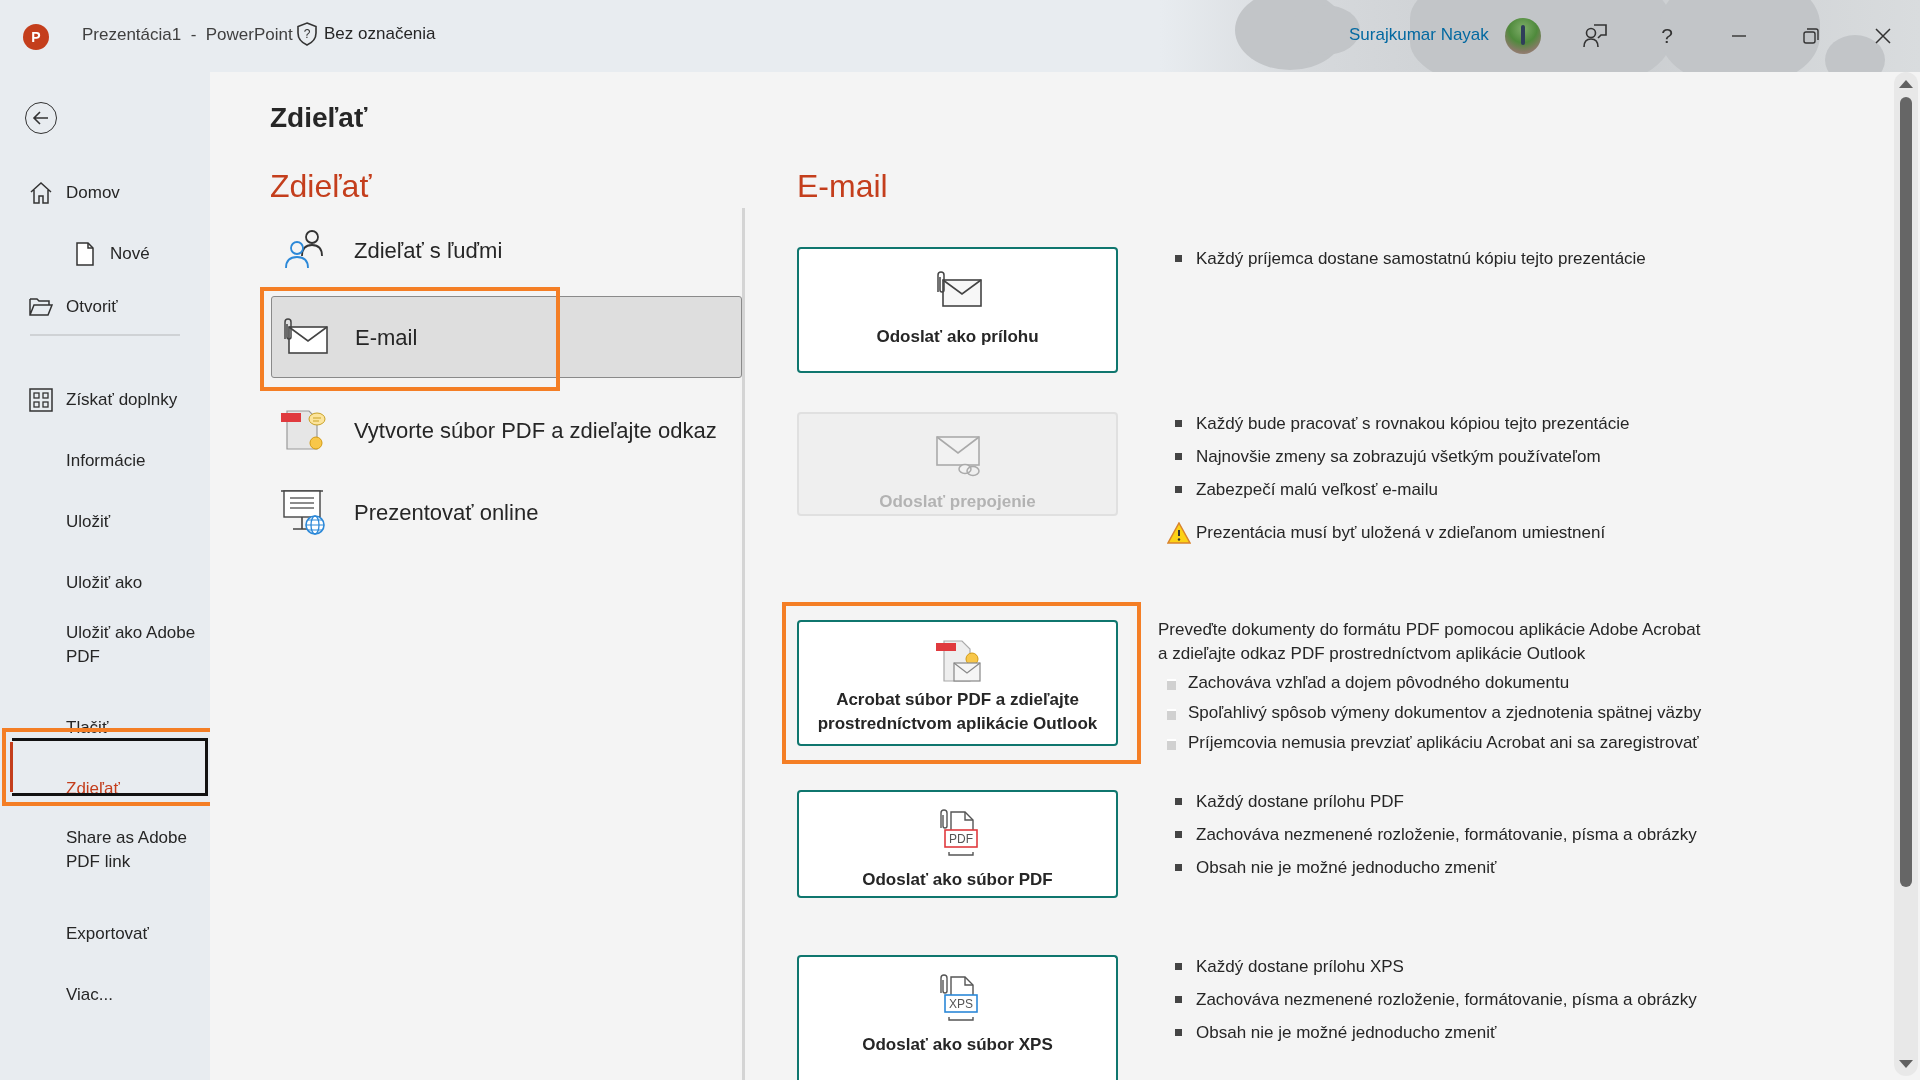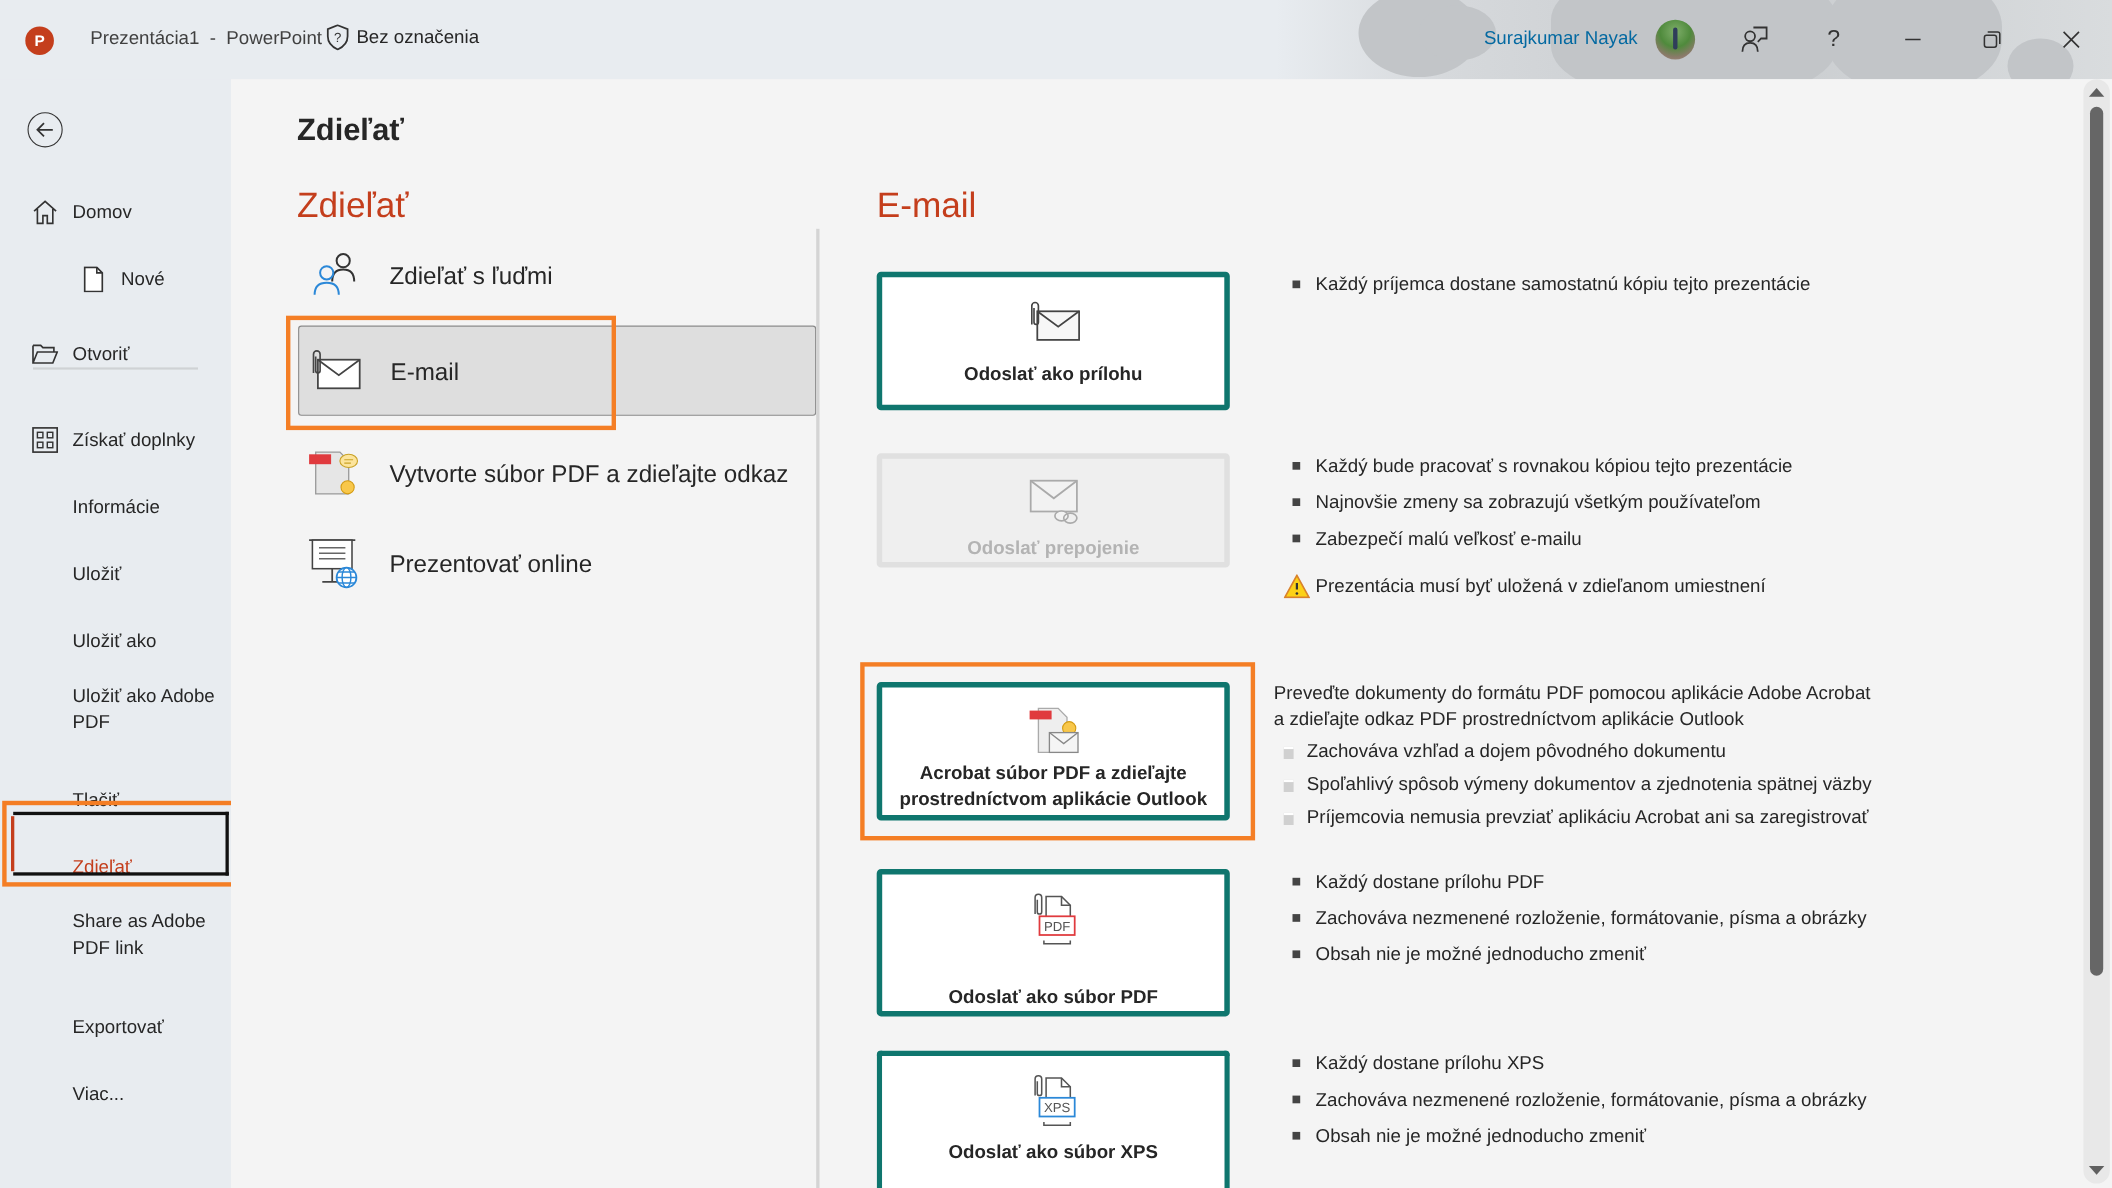--- a/index.html
+++ b/index.html
@@ -37,21 +37,21 @@
   .main { position: absolute; left: 210px; top: 72px; width: 1710px; height: 1008px; background: #f4f4f4; }
   .page-title { position: absolute; left: 60px; top: 30px; font-size: 28px; font-weight: bold; color: #262626; }
   .section-title { position: absolute; font-size: 32px; color: #c43e1c; }
   .share-row { position: absolute; left: 61px; width: 470px; display: flex; align-items: center; font-size: 22px; color: #262626; }
   .share-row .ic { position: absolute; left: 8px; width: 50px; height: 50px; display: flex; align-items: center; justify-content: center; }
   .share-row .lbl { position: absolute; left: 83px; line-height: 29px; }
   .share-row.selected { background: #dedede; border: 1px solid #8a8a8a; border-radius: 3px; }
   .orange-box { position: absolute; border: 4px solid #f47e25; pointer-events: none; }
   .vdivider { position: absolute; left: 532px; top: 136px; width: 3px; height: 872px; background: #d4d4d4; }
 
-  .opt-btn { position: absolute; left: 587px; width: 321px; background: #fff; border: 5px solid #0f766e; border-radius: 4px; display: flex; flex-direction: column; align-items: center; }
+  .opt-btn { position: absolute; left: 587px; width: 321px; background: #fff; border: 2px solid #0f766e; border-radius: 4px; display: flex; flex-direction: column; align-items: center; }
   .opt-btn.disabled { background: #efefef; border-color: #e0e0e0; }
   .opt-btn .ic { margin-top: 16px; height: 50px; display: flex; align-items: center; justify-content: center; }
   .opt-btn .lbl { margin-top: 10px; font-size: 17px; font-weight: bold; color: #262626; text-align: center; line-height: 24px; }
   .opt-btn.disabled .lbl { color: #b3b3b3; }
 
   .bullets { position: absolute; left: 948px; font-size: 17px; color: #262626; }
   .bullets .b { position: relative; padding-left: 38px; height: 33px; line-height: 33px; white-space: nowrap; }
   .bullets .b::before { content: ""; position: absolute; left: 17px; top: 13px; width: 7px; height: 7px; background: #444; }
   .bullets .b.light::before { left: 9px; top: 11px; width: 9px; height: 9px; background: #d0d0d0; border-top: 2px solid #fff; }
   .bullets .b.warn::before { display: none; }
@@ -135,21 +135,21 @@
   </div>
   <div class="nav-item" style="top:160px;margin-left:44px;">
     <span class="ic">
         <svg width="20" height="24" viewBox="0 0 20 24">
           <path d="M2 1 H13 L18 6 V23 H2 Z" fill="#fff" stroke="#333" stroke-width="1.5"></path>
           <path d="M13 1 V6 H18" fill="none" stroke="#333" stroke-width="1.5"></path>
         </svg>
       </span>
     <span class="lbl">Nové</span>
   </div>
-  <div class="nav-item" style="top:228px;">
+  <div class="nav-item" style="top:213px;">
     <span class="ic">
         <svg width="24" height="20" viewBox="0 0 24 20">
           <path d="M1 2 H8 L10 4 H20 V8 M1 2 V18 H19 L23 8 H5 L1 18" fill="none" stroke="#333" stroke-width="1.5"></path>
         </svg>
       </span>
     <span class="lbl">Otvoriť</span>
   </div>
   <div class="nav-divider"></div>
   <div class="nav-item" style="top:306px;">
     <span class="ic">
@@ -315,21 +315,21 @@
   <div class="desc" style="top:546px;">
     <div>Preveďte dokumenty do formátu PDF pomocou aplikácie Adobe Acrobat</div>
     <div>a zdieľajte odkaz PDF prostredníctvom aplikácie Outlook</div>
   </div>
   <div class="bullets" style="top:596px;">
     <div class="b light">Zachováva vzhľad a dojem pôvodného dokumentu</div>
     <div class="b light">Spoľahlivý spôsob výmeny dokumentov a zjednotenia spätnej väzby</div>
     <div class="b light">Príjemcovia nemusia prevziať aplikáciu Acrobat ani sa zaregistrovať</div>
   </div>
 
-  <div class="opt-btn" style="top:718px;height:134px;gap:24px;">
+  <div class="opt-btn" style="top:718px;height:108px;">
     <div class="ic">
         <svg width="50" height="50" viewBox="0 0 50 50">
           <path d="M16 44 V47 H40 V44" fill="none" stroke="#555" stroke-width="1.4"></path>
           <path d="M18 22 V4 H32 L40 12 V22" fill="#fff" stroke="#555" stroke-width="1.4"></path>
           <path d="M32 4 V12 H40" fill="none" stroke="#555" stroke-width="1.4"></path>
           <path d="M8 20 V5 A3 3 0 0 1 14 5 V18 A2 2 0 0 1 10 18 V7" fill="none" stroke="#555" stroke-width="1.4"></path>
           <rect x="12" y="22" width="32" height="17" fill="#fff" stroke="#e03a3e" stroke-width="1.6"></rect>
           <text x="28" y="35" font-size="12" text-anchor="middle" fill="#555" font-family="Liberation Sans, sans-serif">PDF</text>
         </svg>
       </div>

